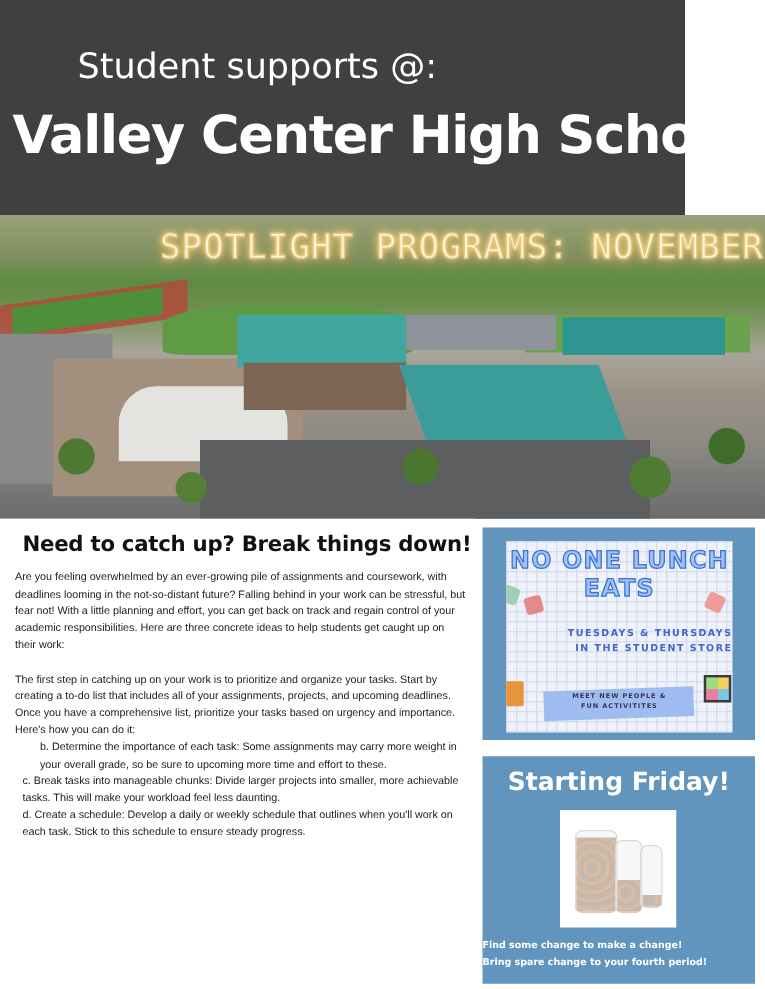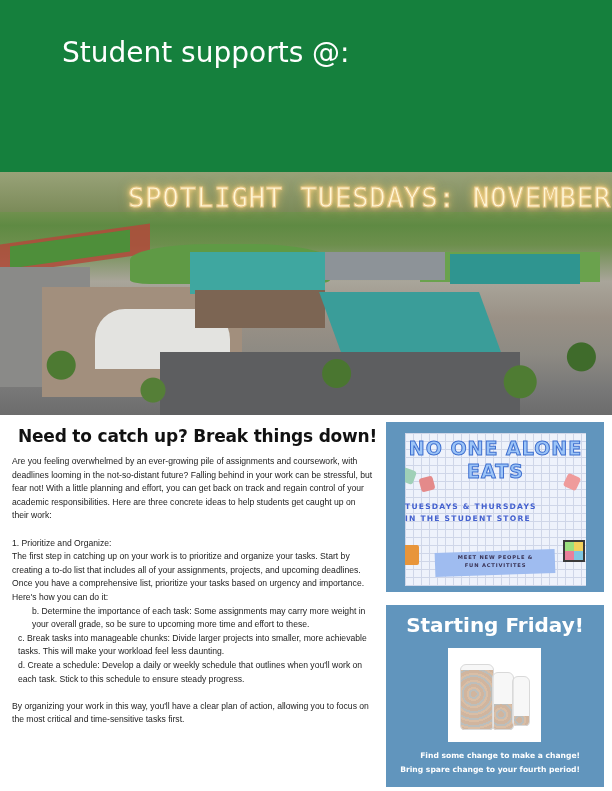--- a/index.html
+++ b/index.html
@@ -1,21 +1,21 @@
 <!DOCTYPE html>
 <html><head>
 <meta charset="utf-8">
 <style>
   * { box-sizing: border-box; margin: 0; padding: 0; }
   html, body { width: 612px; height: 791px; background: #ffffff; overflow: hidden; }
   body { position: relative; font-family: "Liberation Sans", sans-serif; }
 
   .header {
-    position: absolute; left: 0; top: 0; width: 612px; height: 172px;
-    background: #15803d;
+    position: absolute; left: 0; top: 0; width: 548px; height: 172px;
+    background: #404040;
     color: #ffffff;
     padding-left: 32px;
   }
   .header .sub {
     position: absolute; left: 62px; top: 36px;
     font-family: "DejaVu Sans", sans-serif;
     font-size: 28px; font-weight: normal; letter-spacing: 0px;
   }
   .header .title {
     position: absolute; left: 10px; top: 83px; width: 600px;
@@ -107,21 +107,21 @@
     overflow: hidden;
   }
   .poster .big {
     position: absolute; left: 0; width: 181px; text-align: center;
     font-family: "DejaVu Sans", sans-serif; font-weight: bold; font-size: 19px;
     color: #9cc4f7; -webkit-text-stroke: 1px #3f6fcf; letter-spacing: 1px;
   }
   .poster .big.l1 { top: 4px; }
   .poster .big.l2 { top: 27px; }
   .poster .mid {
-    position: absolute; left: 0; width: 181px; text-align: left;
+    position: absolute; left: 0; width: 181px; text-align: right;
     font-family: "DejaVu Sans", sans-serif; font-weight: bold; font-size: 7.6px;
     color: #4461cf; letter-spacing: 1.2px; line-height: 11.5px; top: 68px;
   }
   .poster .banner {
     position: absolute; left: 30px; top: 118px; width: 120px; height: 24px;
     background: #9fbcf0; transform: rotate(-2deg);
   }
   .poster .small {
     position: absolute; left: 0; width: 181px; top: 121px; text-align: center;
     font-family: "DejaVu Sans", sans-serif; font-weight: bold; font-size: 5.2px;
@@ -152,73 +152,72 @@
     background: rgba(240,240,240,.5); }
   .jar.j1 { left:12px; top:16px; width:34px; height:66px; }
   .jar.j2 { left:44px; top:24px; width:22px; height:58px; }
   .jar.j3 { left:64px; top:28px; width:18px; height:50px; }
   .coins { position:absolute; border-radius: 0 0 4px 4px;
     background: repeating-radial-gradient(circle at 40% 40%, #b27a4d 0 3px, #8b8c86 3px 5px, #c58c5b 5px 7px); }
   .coins.c1 { left:13px; top:22px; width:32px; height:60px; }
   .coins.c2 { left:45px; top:56px; width:20px; height:26px; }
   .coins.c3 { left:65px; top:68px; width:16px; height:10px; }
   .box2 .cap {
-    position: absolute; left: 0; top: 144px; width: 194px; text-align: right;
+    position: absolute; left: 0; top: 144px; width: 194px; text-align: left;
     font-family: "DejaVu Sans", sans-serif; font-weight: bold; font-size: 7.6px; line-height: 14px;
   }
 </style>
 </head>
 <body>
 
 <div class="header">
   <div class="sub">Student supports @:</div>
+  <div class="title">Valley Center High School</div>
 </div>
 
 <div class="photo">
   <div class="hills"></div>
   <div class="track"></div>
   <div class="field"></div>
   <div class="field2"></div>
   <div class="field3"></div>
   <div class="lot"></div>
   <div class="bldg-gym"></div>
   <div class="roof-gym"></div>
   <div class="roof-a"></div>
   <div class="bldg-a"></div>
   <div class="roof-gray"></div>
   <div class="roof-b"></div>
   <div class="roof-c"></div>
   <div class="road"></div>
   <div class="trees"></div>
-  <div class="spot">SPOTLIGHT TUESDAYS: NOVEMBER</div>
+  <div class="spot">SPOTLIGHT PROGRAMS: NOVEMBER</div>
 </div>
 
 <div class="article">
   <h2>Need to catch up? Break things down!</h2>
   <div class="body">
     <p>Are you feeling overwhelmed by an ever-growing pile of assignments and coursework, with deadlines looming in the not-so-distant future? Falling behind in your work can be stressful, but fear not! With a little planning and effort, you can get back on track and regain control of your academic responsibilities. Here are three concrete ideas to help students get caught up on their work:</p>
     <div class="gap"></div>
-    <p>1. Prioritize and Organize:</p>
     <p>The first step in catching up on your work is to prioritize and organize your tasks. Start by creating a to-do list that includes all of your assignments, projects, and upcoming deadlines. Once you have a comprehensive list, prioritize your tasks based on urgency and importance. Here's how you can do it:</p>
     <p class="indent2">b. Determine the importance of each task: Some assignments may carry more weight in your overall grade, so be sure to upcoming more time and effort to these.</p>
     <p class="indent1">c. Break tasks into manageable chunks: Divide larger projects into smaller, more achievable tasks. This will make your workload feel less daunting.</p>
     <p class="indent1">d. Create a schedule: Develop a daily or weekly schedule that outlines when you'll work on each task. Stick to this schedule to ensure steady progress.</p>
     <div class="gap"></div>
-    <p>By organizing your work in this way, you'll have a clear plan of action, allowing you to focus on the most critical and time-sensitive tasks first.</p>
   </div>
 </div>
 
 <div class="box1">
   <div class="poster">
     <div class="puzzle pz1"></div>
     <div class="puzzle pz2"></div>
     <div class="puzzle pz3"></div>
     <div class="book"></div>
     <div class="cube"></div>
-    <div class="big l1">NO ONE ALONE</div>
+    <div class="big l1">NO ONE LUNCH</div>
     <div class="big l2">EATS</div>
     <div class="mid">
       <div>TUESDAYS &amp; THURSDAYS</div>
       <div>IN THE STUDENT STORE</div>
     </div>
     <div class="banner"></div>
     <div class="small">
       <div>MEET NEW PEOPLE &amp;</div>
       <div>FUN ACTIVITITES</div>
     </div>

